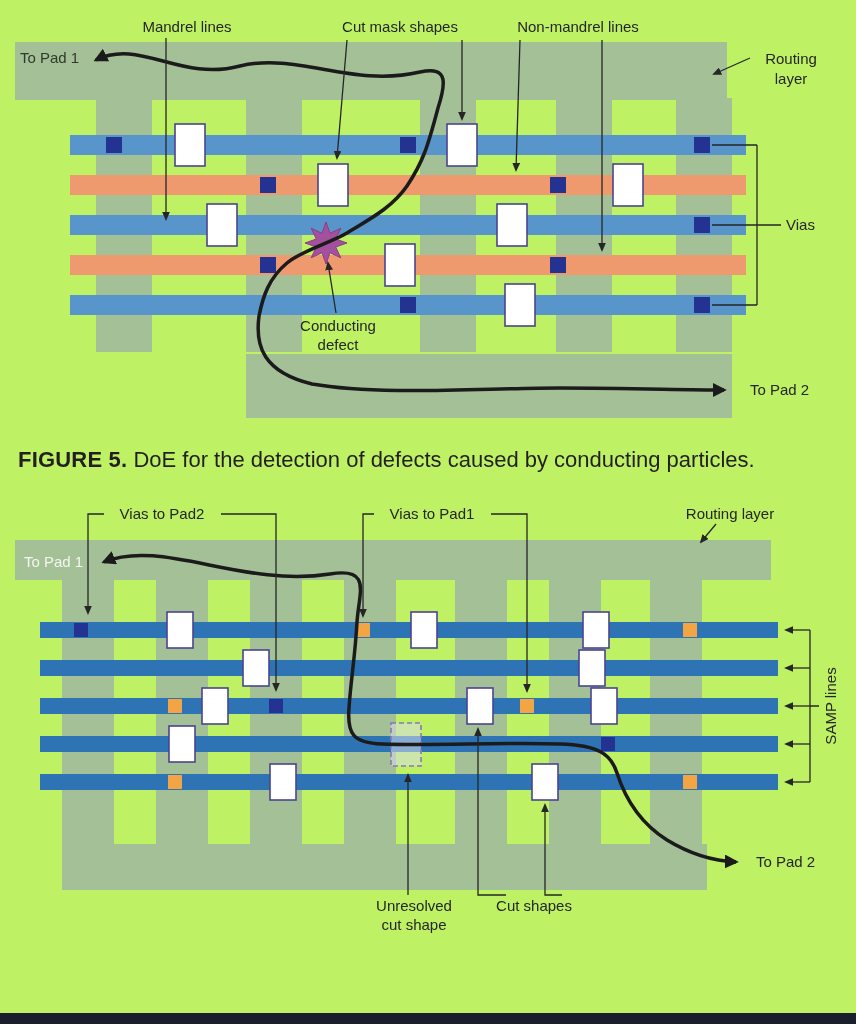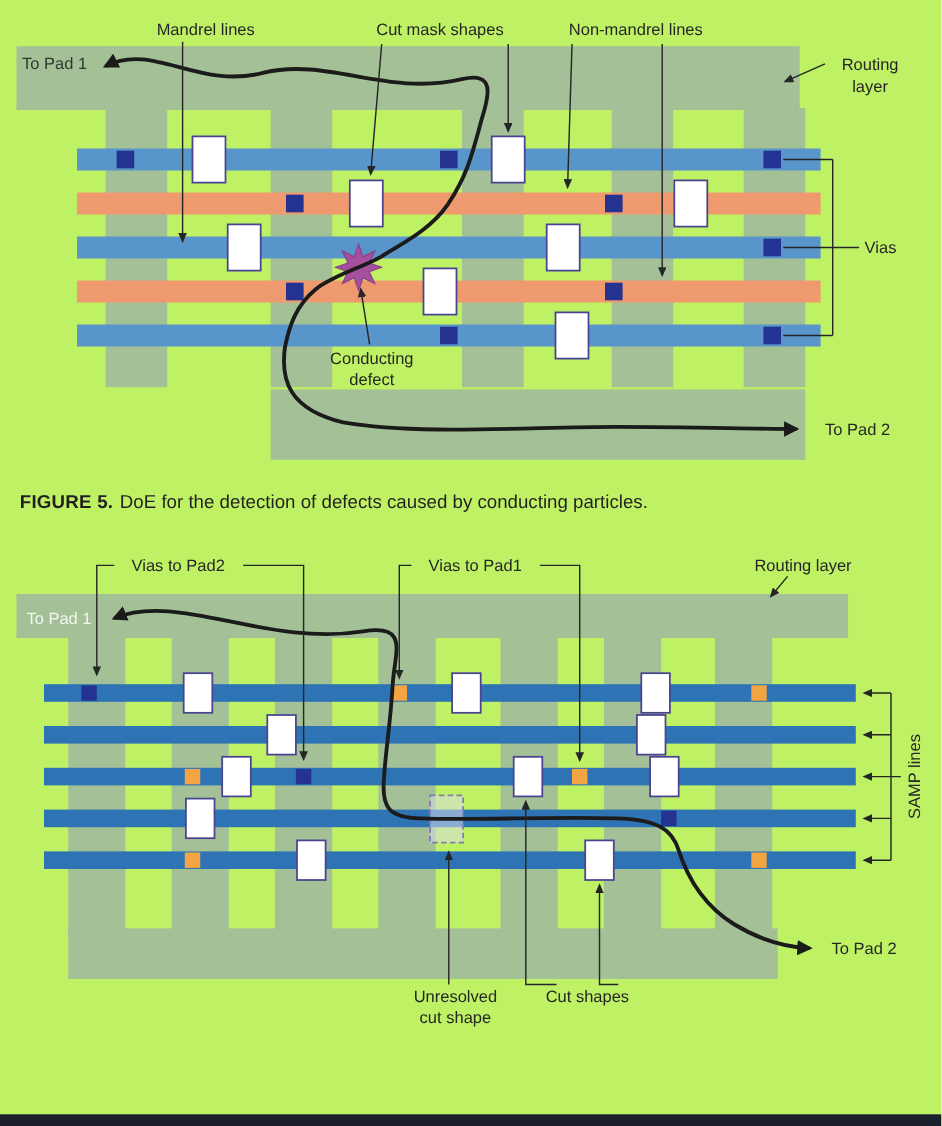--- a/index.html
+++ b/index.html
@@ -2,21 +2,21 @@
 <html><head>
 <meta charset="utf-8">
 <style>
   html,body{margin:0;padding:0;background:#ffffff;}
   .page{position:relative;width:856px;height:1024px;background:#bef264;overflow:hidden;
         font-family:"Liberation Sans",sans-serif;}
   .fig{position:absolute;left:0;}
   svg text{font-family:"Liberation Sans",sans-serif;font-size:15px;fill:#262626;}
   svg text.on-green-dark{fill:#2f3a2c;}
   svg text.on-green-light{fill:#f3f6ee;}
-  .caption{position:absolute;left:18px;width:820px;font-size:17px;color:#231f20;}
+  .caption{position:absolute;left:18px;width:820px;font-size:22px;color:#231f20;}
   .caption .cap-tag{font-weight:700;margin-right:6px;letter-spacing:.2px;}
   .bottom-band{position:absolute;left:0;top:1013px;width:856px;height:11px;background:#1b1f2b;}
 </style>
 </head>
 <body>
 
 <div class="page">
 
   <svg class="fig" style="top:0" width="856" height="445" viewBox="0 0 856 445">
     <defs>

